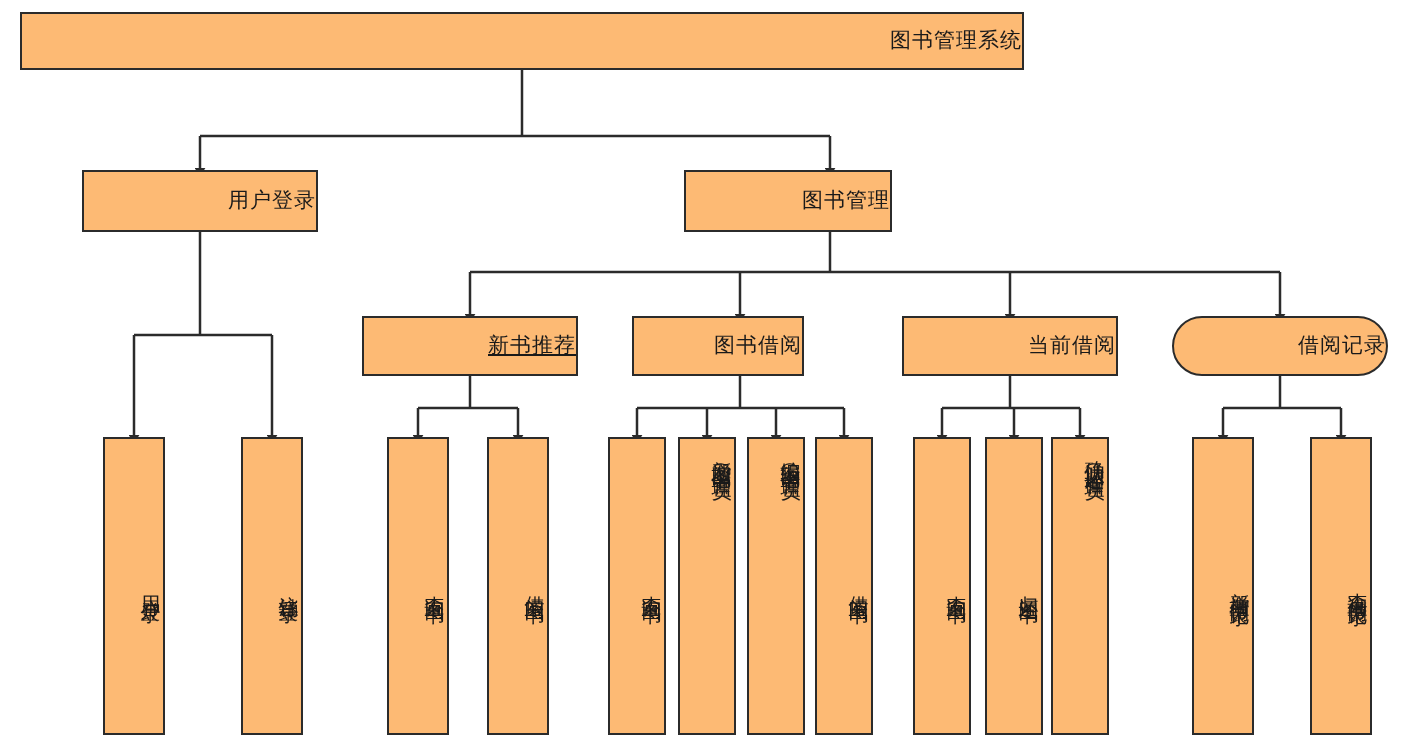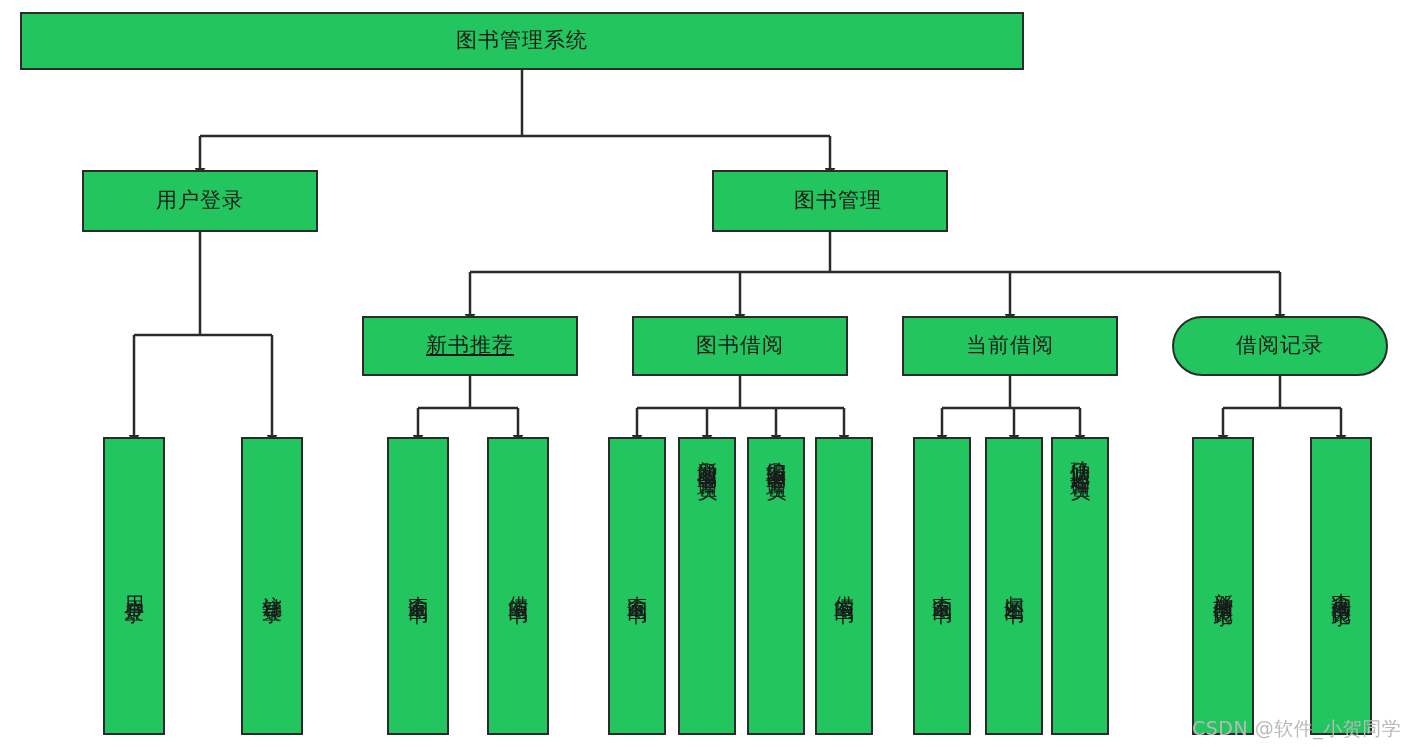--- a/index.html
+++ b/index.html
@@ -22,25 +22,25 @@
     position: absolute;
     left: 0;
     top: 0;
     width: 1405px;
     height: 747px;
     pointer-events: none;
   }
   .node {
     position: absolute;
     box-sizing: border-box;
-    background: #22c55e;
+    background: #fdba74;
     border: 2.5px solid #2b2b2b;
     display: flex;
     align-items: center;
-    justify-content: center;
+    justify-content: flex-end;
     color: #1a1a1a;
     z-index: 2;
   }
   .node.root,
   .node.level2,
   .node.level3 {
     font-size: 21px;
     letter-spacing: 1px;
     line-height: 1.2;
   }
@@ -115,27 +115,27 @@
       <line x1="1341" y1="408" x2="1341" y2="436" stroke="#2b2b2b" stroke-width="2.5" marker-end="url(#ar)"></line>
     </svg>
 
   <div id="nodes">
       <div class="node root" style="left: 20px; top: 12px; width: 1004px; height: 58px; border-color: rgb(43, 43, 43);">
         <span>图书管理系统</span>
       </div>
       <div class="node level2" style="left: 82px; top: 170px; width: 236px; height: 62px; border-color: rgb(43, 43, 43);">
         <span>用户登录</span>
       </div>
-      <div class="node level2" style="left: 712px; top: 170px; width: 236px; height: 62px; border-color: rgb(43, 43, 43); padding-left: 16px;">
+      <div class="node level2" style="left: 684px; top: 170px; width: 208px; height: 62px; border-color: rgb(43, 43, 43); padding-left: 16px;">
         <span>图书管理</span>
       </div>
       <div class="node level3" style="left: 362px; top: 316px; width: 216px; height: 60px; border-color: rgb(43, 43, 43); text-decoration: underline;">
         <span>新书推荐</span>
       </div>
-      <div class="node level3" style="left: 632px; top: 316px; width: 216px; height: 60px; border-color: rgb(43, 43, 43);">
+      <div class="node level3" style="left: 632px; top: 316px; width: 172px; height: 60px; border-color: rgb(43, 43, 43);">
         <span>图书借阅</span>
       </div>
       <div class="node level3" style="left: 902px; top: 316px; width: 216px; height: 60px; border-color: rgb(43, 43, 43);">
         <span>当前借阅</span>
       </div>
       <div class="node level3" style="left: 1172px; top: 316px; width: 216px; height: 60px; border-color: rgb(43, 43, 43); border-radius: 30px;">
         <span>借阅记录</span>
       </div>
       <div class="node leaf" style="left: 103px; top: 437px; width: 62px; height: 298px; border-color: rgb(43, 43, 43);">
         <span class="vtext">用户登录</span>
@@ -171,14 +171,13 @@
         <span class="vtext">确认归还（管理员）</span>
       </div>
       <div class="node leaf" style="left: 1192px; top: 437px; width: 62px; height: 298px; border-color: rgb(43, 43, 43);">
         <span class="vtext">新增借阅记录</span>
       </div>
       <div class="node leaf" style="left: 1310px; top: 437px; width: 62px; height: 298px; border-color: rgb(43, 43, 43);">
         <span class="vtext">查询借阅记录</span>
       </div>
     </div>
 
-  <div class="watermark" style="left: 1192px; top: 716px;">CSDN @软件_小贺同学</div>
 </div>
 
 </body></html>

